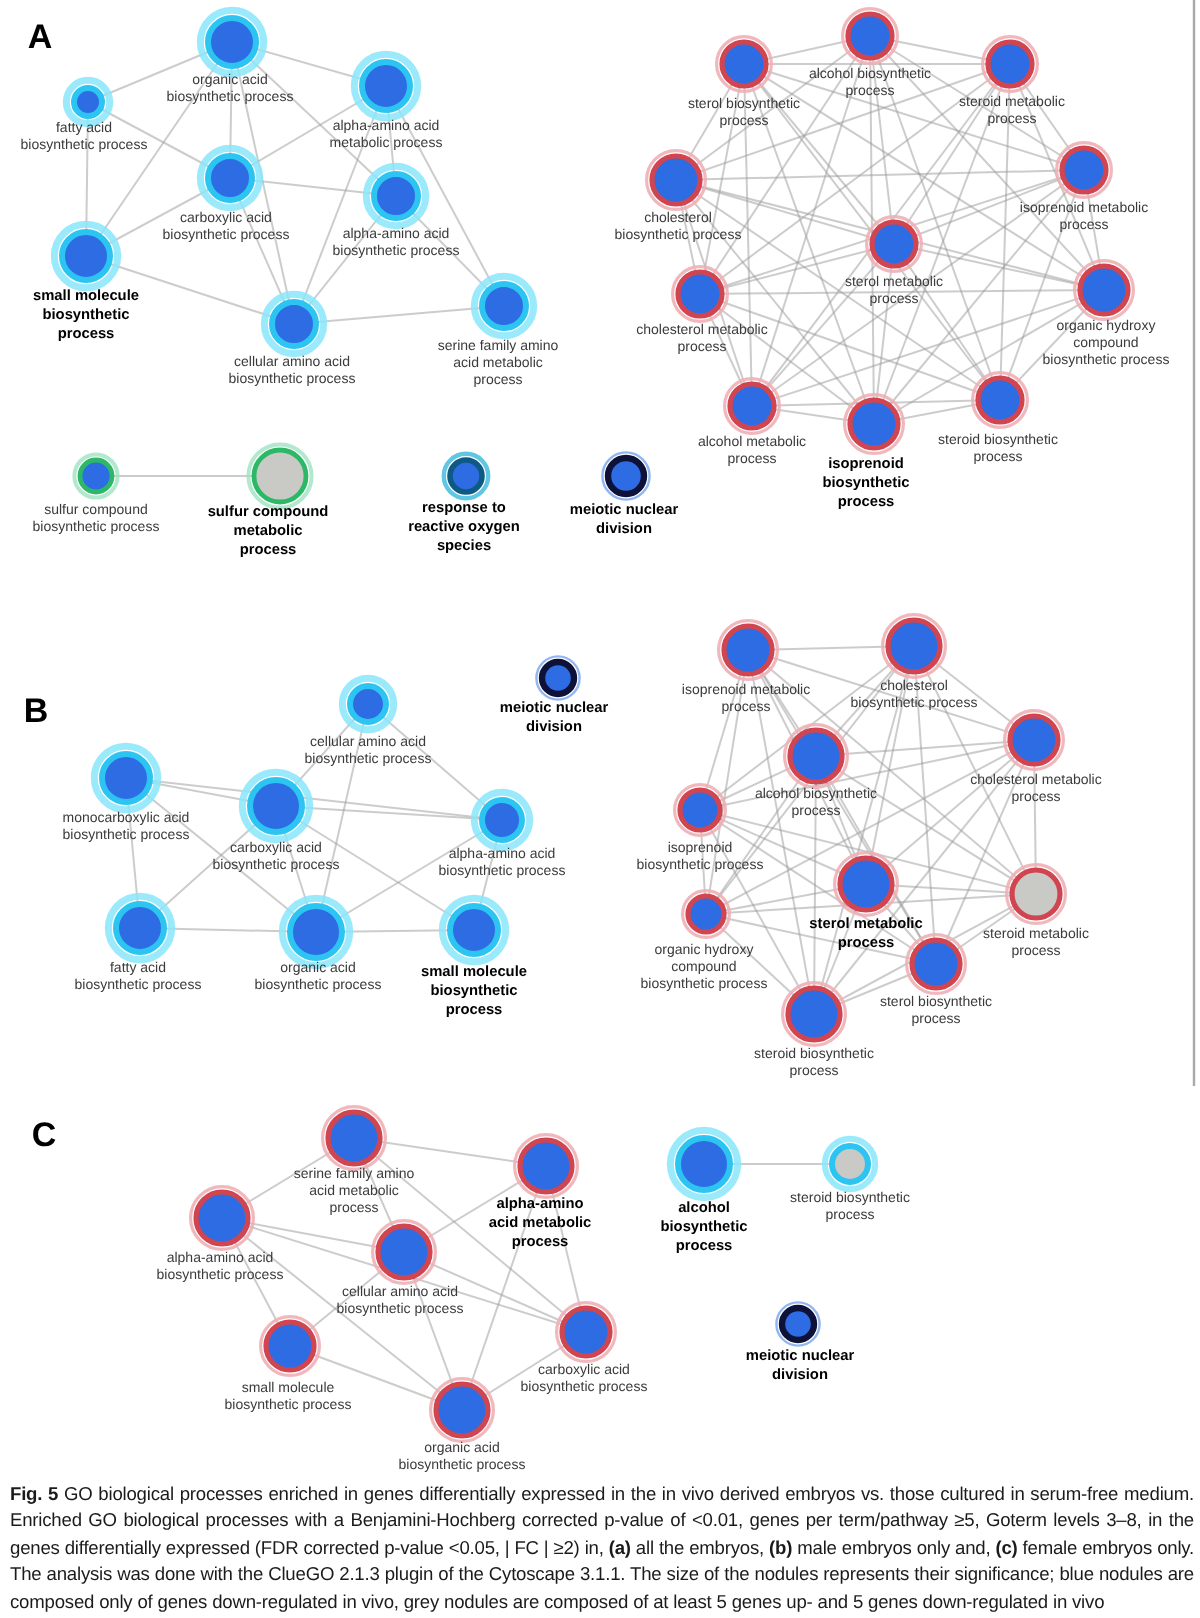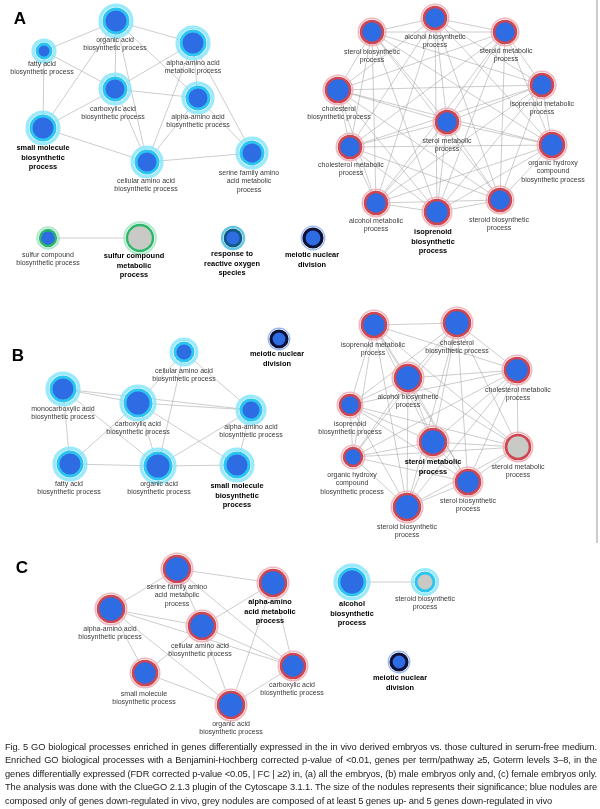--- a/index.html
+++ b/index.html
@@ -2,21 +2,21 @@
 <html><head>
 <meta charset="utf-8">
 <style>
   html,body{margin:0;padding:0;background:#ffffff;}
   .page{position:relative;width:600px;height:809px;background:#ffffff;overflow:hidden;
         font-family:"Liberation Sans",sans-serif;}
   .figure-canvas{position:absolute;left:0;top:0;}
   .caption{position:absolute;left:5px;top:741px;width:592px;
            font-size:9.3px;line-height:13.4px;color:#1b1b1b;text-align:justify;
            font-family:"Liberation Sans",sans-serif;letter-spacing:-0.1px;}
-  .caption .seg-bold{font-weight:normal;}
+  .caption .seg-bold{font-weight:bold;}
   svg text{font-family:"Liberation Sans",sans-serif;}
 </style>
 </head>
 <body>
 
 <div class="page">
   <svg id="net-svg" class="figure-canvas" width="600" height="738" viewBox="0 0 600 738">
       <g>
         <line x1="116" y1="21" x2="44" y2="51" stroke="#9b9b9b" stroke-width="1" opacity="0.5"></line>
         <line x1="116" y1="21" x2="193" y2="43" stroke="#9b9b9b" stroke-width="1" opacity="0.5"></line>

